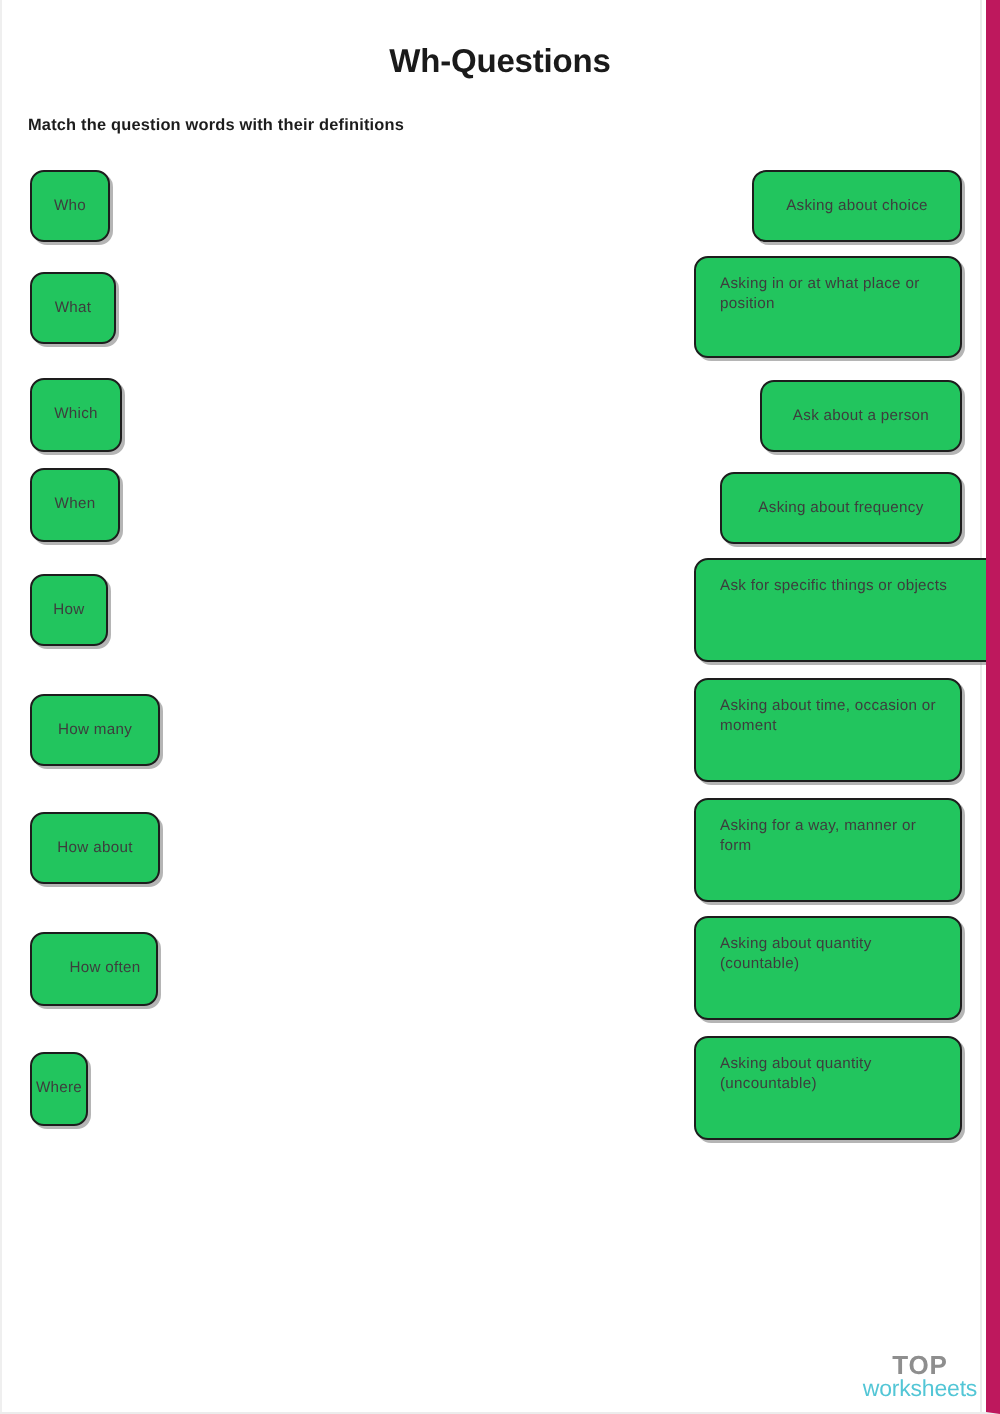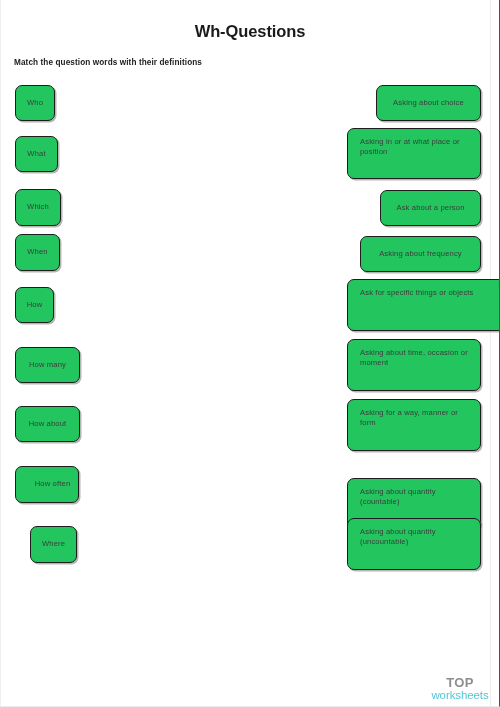--- a/index.html
+++ b/index.html
@@ -9,21 +9,21 @@
     background: #f2f2f2;
   }
   body {
     font-family: "Liberation Sans", sans-serif;
   }
   .page {
     position: relative;
     width: 500px;
     height: 707px;
     background: #ffffff;
-    border-right: 1px solid #be185d;
+    border-right: 7px solid #be185d;
     border-bottom: 1px solid #ececec;
     box-sizing: border-box;
     overflow: hidden;
   }
   .page-edge-left {
     position: absolute;
     left: 0;
     top: 0;
     width: 1px;
     height: 707px;
@@ -136,23 +136,23 @@
   </div>
 
 <div class="card card-left" style="left: 15px; top: 85px; width: 40px; height: 36px;">Who</div>
     <div class="card card-left" style="left: 15px; top: 136px; width: 43px; height: 36px;">What</div>
     <div class="card card-left" style="left: 15px; top: 189px; width: 46px; height: 37px;">Which</div>
     <div class="card card-left" style="left: 15px; top: 234px; width: 45px; height: 37px;">When</div>
     <div class="card card-left" style="left: 15px; top: 287px; width: 39px; height: 36px;">How</div>
     <div class="card card-left" style="left: 15px; top: 347px; width: 65px; height: 36px;">How many</div>
     <div class="card card-left" style="left: 15px; top: 406px; width: 65px; height: 36px;">How about</div>
     <div class="card card-left" style="left: 15px; top: 466px; width: 64px; height: 37px; padding-left: 17px;">How often</div>
-    <div class="card card-left" style="left: 15px; top: 526px; width: 47px; height: 37px; margin-left: 15px;">Where</div>
+    <div class="card card-left" style="left: 15px; top: 526px; width: 29px; height: 37px;">Where</div>
     <div class="card card-right centered" style="left: 376px; top: 85px; width: 105px; height: 36px;">Asking about choice</div>
     <div class="card card-right" style="left: 347px; top: 128px; width: 134px; height: 51px;">Asking in or at what place or position</div>
     <div class="card card-right centered" style="left: 380px; top: 190px; width: 101px; height: 36px;">Ask about a person</div>
     <div class="card card-right centered" style="left: 360px; top: 236px; width: 121px; height: 36px;">Asking about frequency</div>
     <div class="card card-right" style="left: 347px; top: 279px; width: 158px; height: 52px;">Ask for specific things or objects</div>
     <div class="card card-right" style="left: 347px; top: 339px; width: 134px; height: 52px;">Asking about time, occasion or moment</div>
     <div class="card card-right" style="left: 347px; top: 399px; width: 134px; height: 52px;">Asking for a way, manner or form</div>
-    <div class="card card-right" style="left: 347px; top: 458px; width: 134px; height: 52px; margin-top: 20px;">Asking about quantity (countable)</div>
+    <div class="card card-right" style="left: 347px; top: 458px; width: 134px; height: 52px;">Asking about quantity (countable)</div>
     <div class="card card-right" style="left: 347px; top: 518px; width: 134px; height: 52px;">Asking about quantity (uncountable)</div>
   </div>
 
 </body></html>

